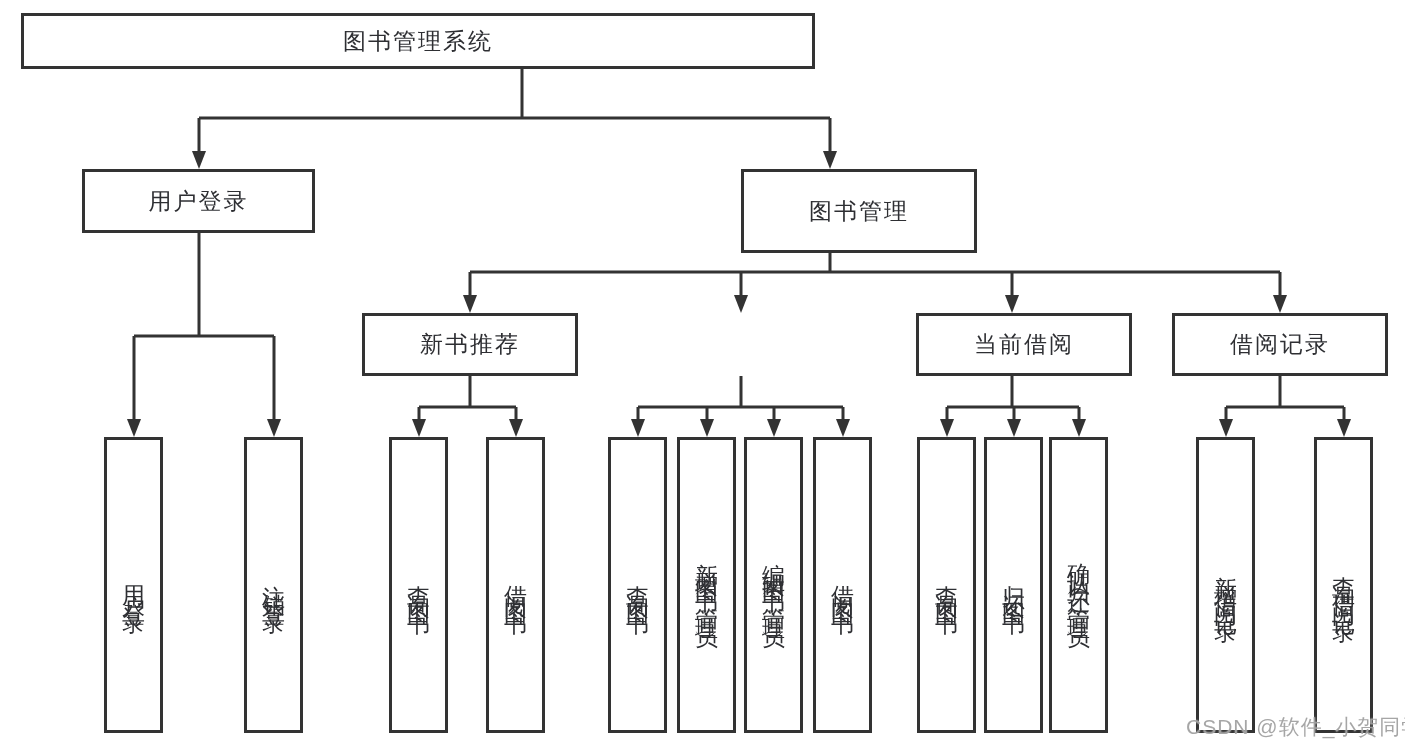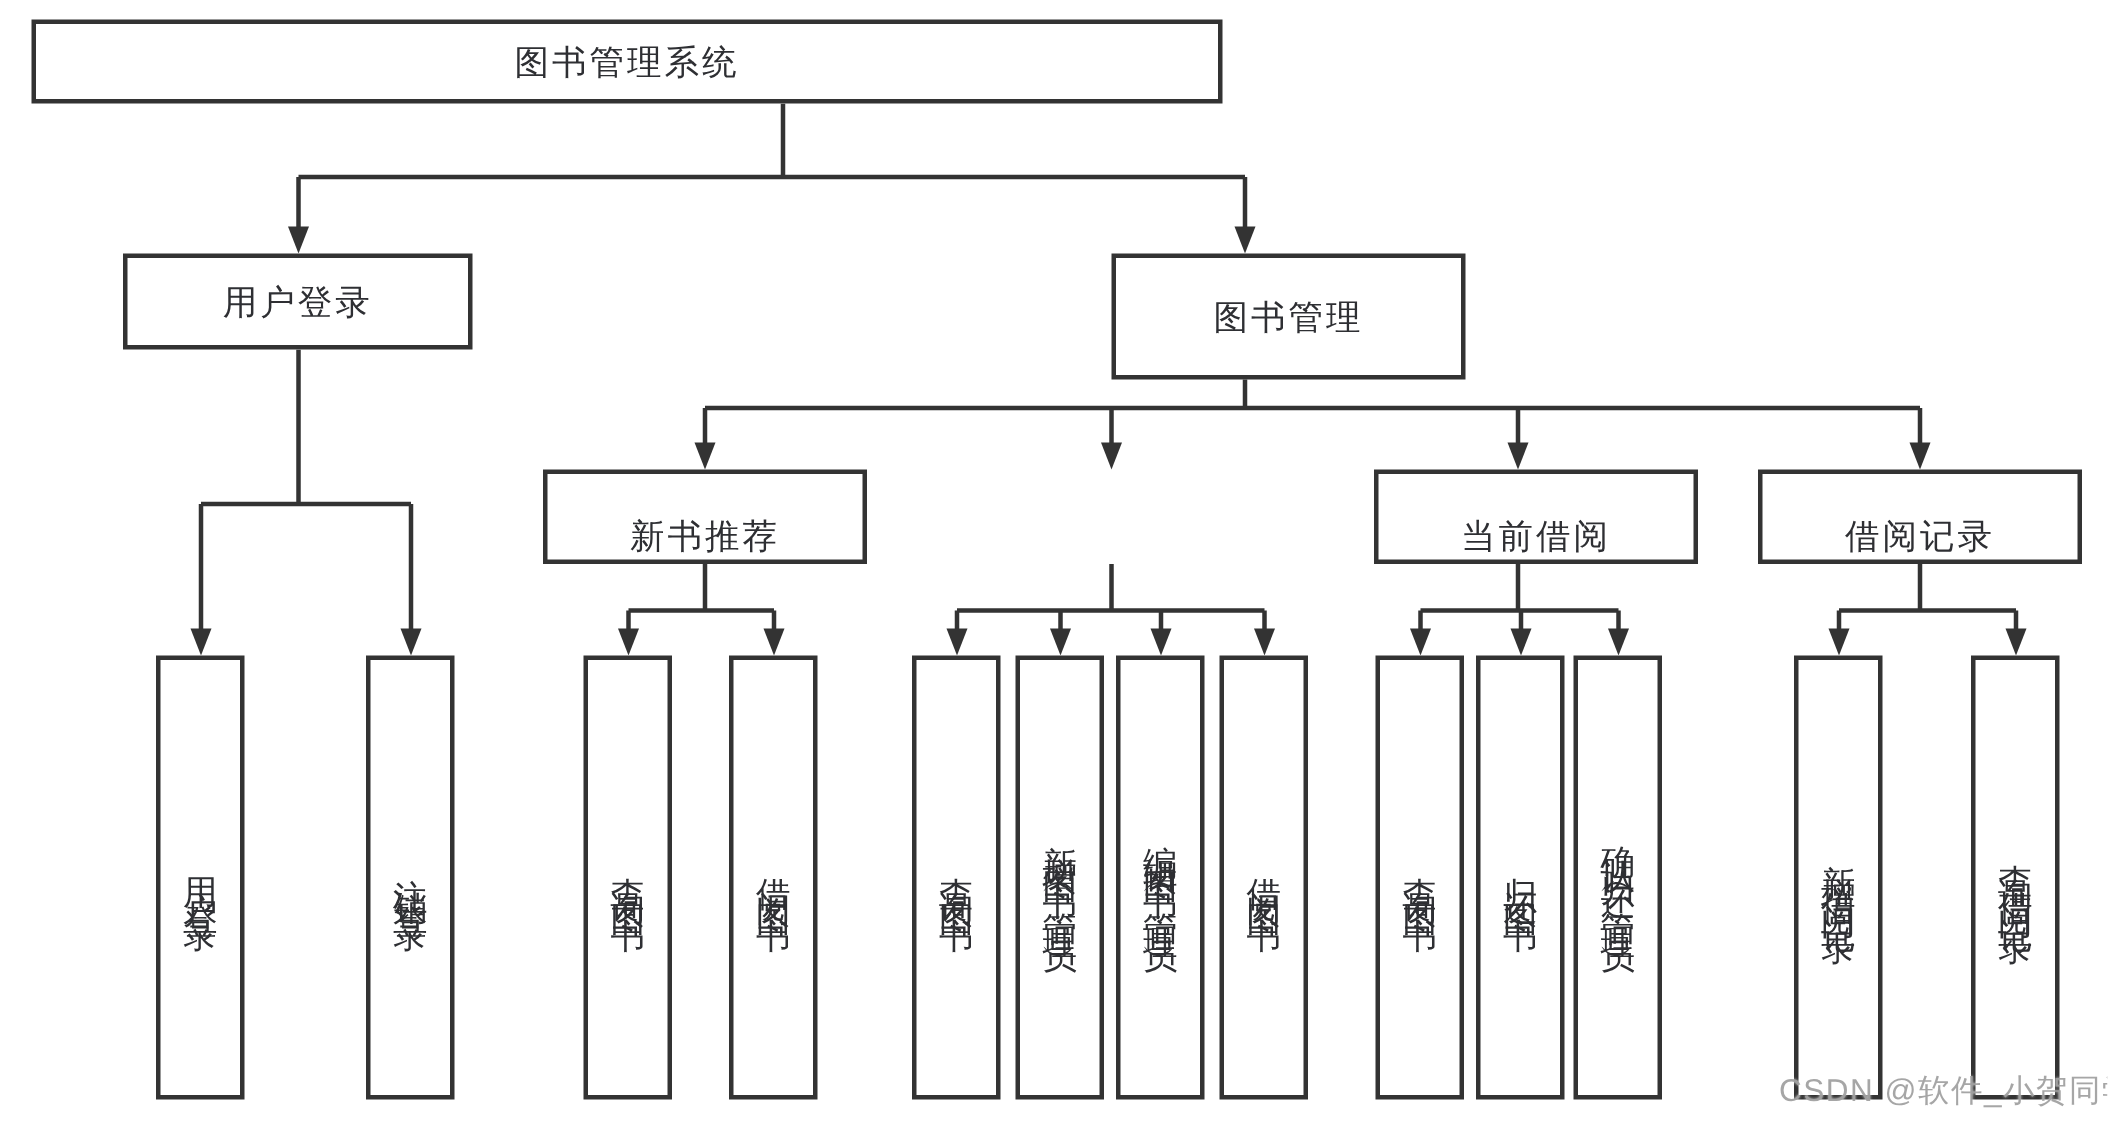--- a/index.html
+++ b/index.html
@@ -42,21 +42,21 @@
     text-orientation: mixed;
     font-size: 23px;
     letter-spacing: 9px;
     line-height: 1;
     white-space: nowrap;
   }
   
   .root  { left: 21px;  top: 13px;  width: 794px; height: 56px; }
   .lvl2a { left: 82px;  top: 169px; width: 233px;  height: 64px; }
   .lvl2b { left: 712px; top: 169px; width: 236px;  height: 84px; margin-left: 29px; }
-  .lvl3  { top: 313px; width: 216px; height: 63px; align-items: flex-end; }
+  .lvl3  { top: 313px; width: 216px; height: 63px; }
   .leaf  { top: 437px; width: 59px;  height: 296px; }
   #watermark {
     position: absolute;
     left: 1186px;
     top: 713px;
     z-index: 3;
     font-size: 21px;
     letter-spacing: 1px;
     color: rgba(158,158,158,0.92);
     text-shadow: 0 0 2px rgba(255,255,255,0.8);

